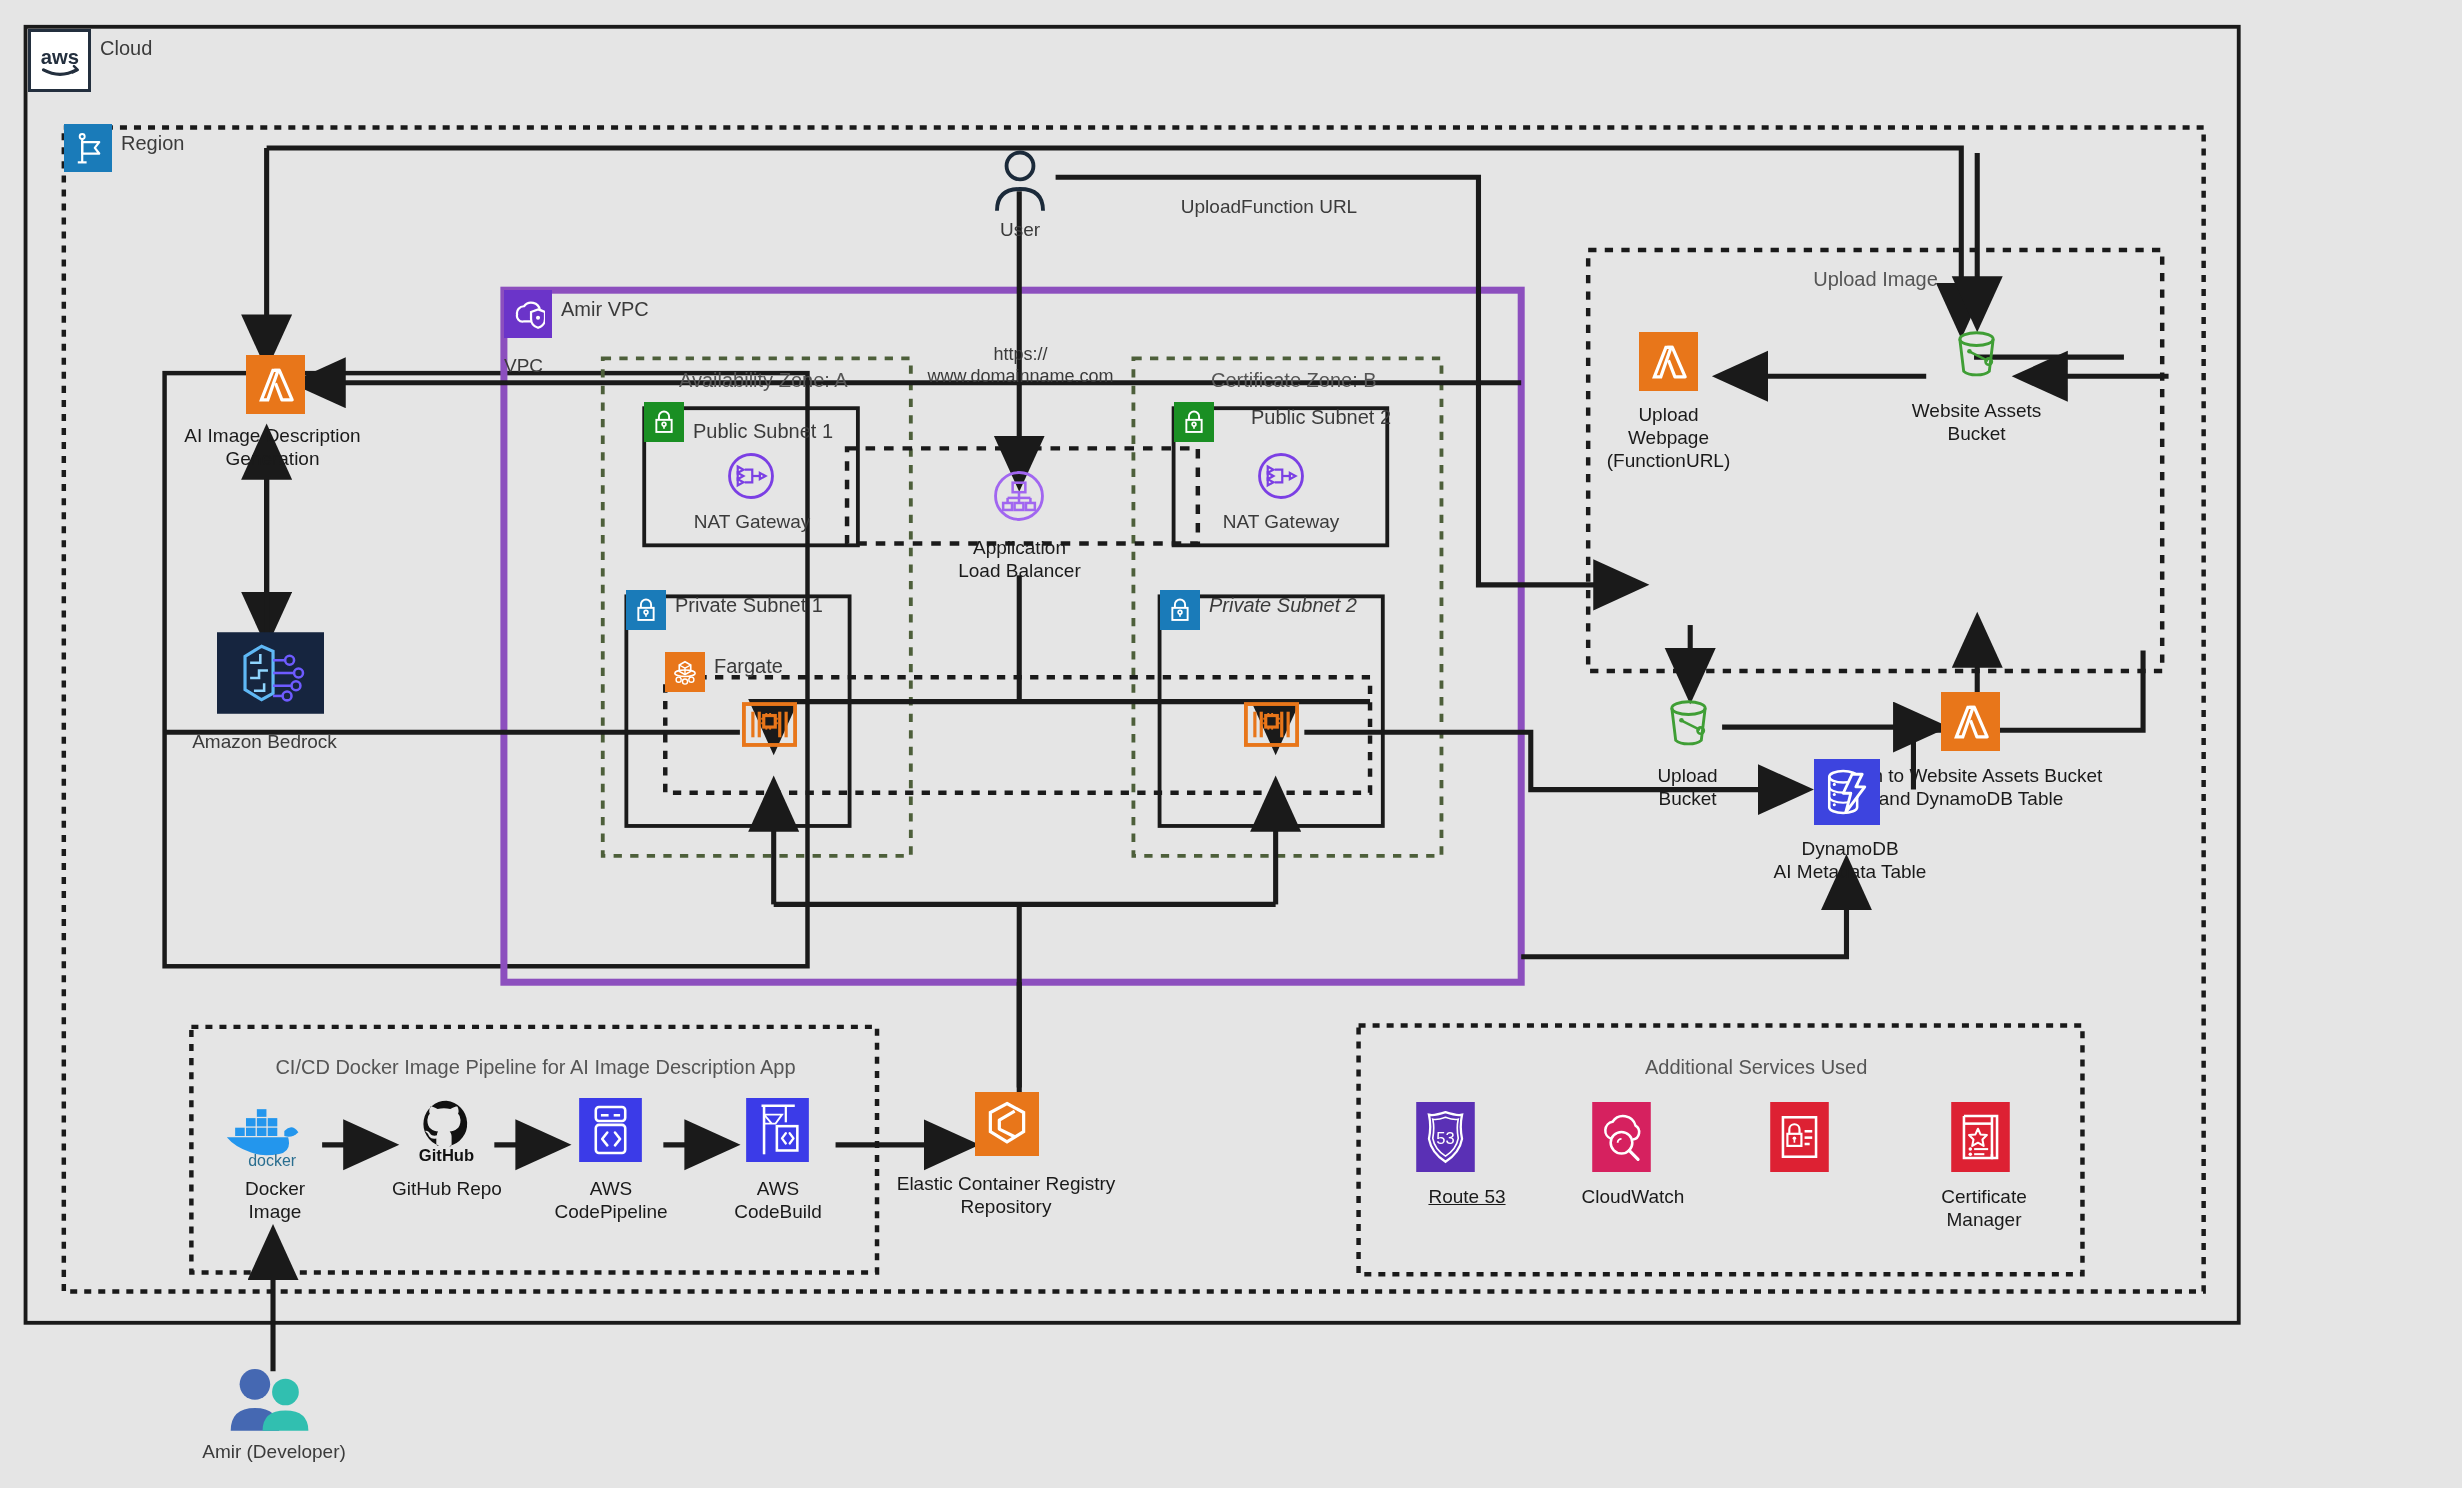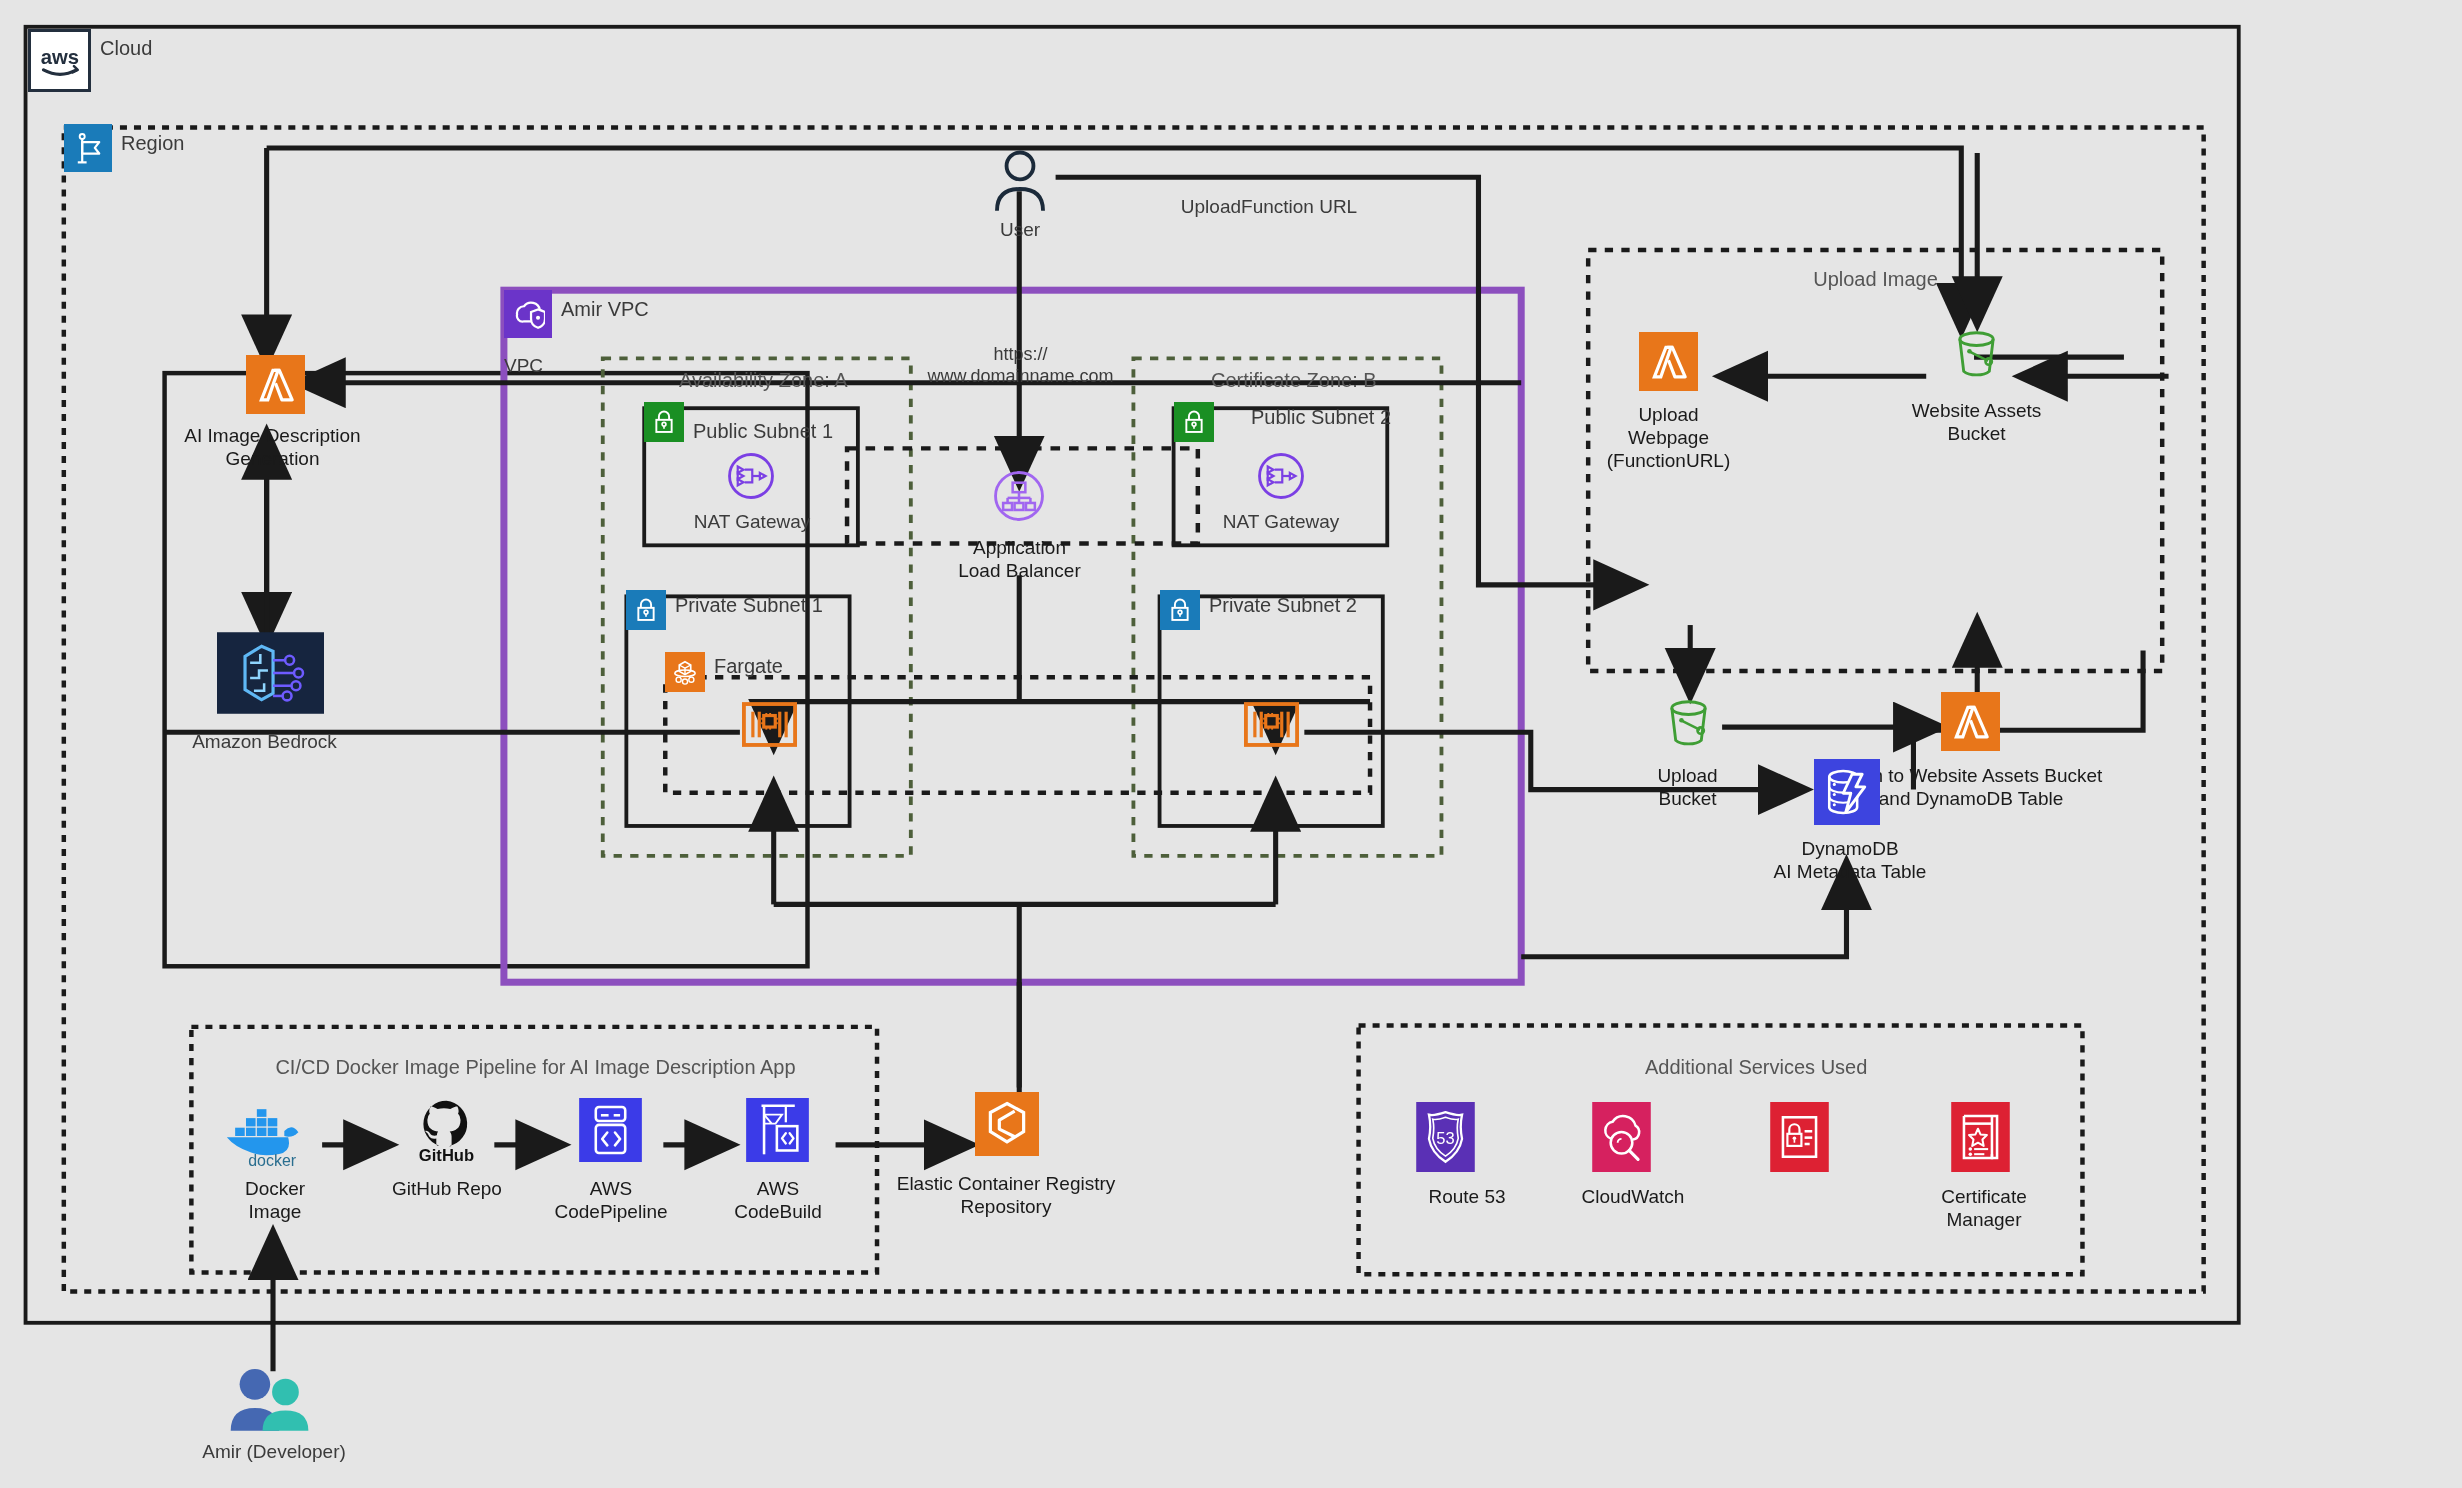--- a/index.html
+++ b/index.html
@@ -282,21 +282,21 @@
       <path d="M17 23 l9 5 l-9 5 z" fill="none" stroke="#7B3FE4" stroke-width="3.5"></path>
       <path d="M17 33 l9 5 l-9 5 z" fill="none" stroke="#7B3FE4" stroke-width="3.5"></path>
       <path d="M17 43 l9 5 l-9 5 z" fill="none" stroke="#7B3FE4" stroke-width="3.5"></path>
       <path d="M28 28 L40 28 L40 48 L28 48" fill="none" stroke="#7B3FE4" stroke-width="3.5"></path>
       <path d="M40 38 L53 38" stroke="#7B3FE4" stroke-width="3.5"></path>
       <path d="M52 33 l9 5 l-9 5 z" fill="none" stroke="#7B3FE4" stroke-width="3.5"></path>
     </svg>
   </div>
   <div class="lbl" style="left:1217px;top:510px;width:128px;">NAT Gateway</div>
 
-  <div class="tagbox" style="left:1160px;top:590px;">
+  <div class="tagbox" style="left:1160px;top:590px;font-style:italic;">
     <div class="tagsq" style="background:#1a7bb9;width:40px;height:40px;flex:0 0 40px;">
       <svg width="22" height="25.5" viewBox="0 0 34 40">
         <path d="M9 17 v-5 a8 8 0 0 1 16 0 v5" fill="none" stroke="#fff" stroke-width="3"></path>
         <rect x="5" y="17" width="24" height="19" fill="none" stroke="#fff" stroke-width="3"></rect>
         <circle cx="17" cy="24" r="3" fill="none" stroke="#fff" stroke-width="2.6"></circle>
         <line x1="17" y1="26" x2="17" y2="31" stroke="#fff" stroke-width="2.6"></line>
       </svg>
     </div>
     <span class="tagtext" style="margin-top:3.8px;">Private Subnet 2</span>
   </div>
@@ -475,21 +475,21 @@
   <div class="ctrtext" style="left:1645px;top:1056px;width:153px;">Additional Services Used</div>
 
   <div class="icon" style="left:1416px;top:1102px;">
     <svg width="59" height="70" viewBox="0 0 92 110">
       <rect width="92" height="110" fill="#5a30b5"></rect>
       <path d="M46 16 q-18 6 -26 4 q4 18 0 38 q4 22 26 36 q22 -14 26 -36 q-4 -20 0 -38 q-8 2 -26 -4 Z" fill="none" stroke="#fff" stroke-width="3.6"></path>
       <path d="M46 24 q-14 5 -20 3 q3 14 0 30 q3 17 20 28 q17 -11 20 -28 q-3 -16 0 -30 q-6 2 -20 -3 Z" fill="none" stroke="#fff" stroke-width="2.6"></path>
       <text x="46" y="66" font-family="'Liberation Sans',sans-serif" font-size="26" fill="#fff" text-anchor="middle">53</text>
     </svg>
   </div>
-  <div class="lbl dark" style="left:1403px;top:1185px;width:128px;">Route 53</div>
+  <div class="lbl dark" style="left:1403px;top:1185px;width:128px;text-decoration:underline;">Route 53</div>
 
   <div class="icon" style="left:1592px;top:1102px;">
     <svg width="59" height="70" viewBox="0 0 92 110">
       <rect width="92" height="110" fill="#d6215f"></rect>
       <path d="M30 58 a14 14 0 0 1 2 -27 a20 20 0 0 1 36 6 a12 12 0 0 1 -4 22" fill="none" stroke="#fff" stroke-width="4"></path>
       <circle cx="46" cy="64" r="17" fill="none" stroke="#fff" stroke-width="4"></circle>
       <path d="M40 64 a6 6 0 0 1 6 -6" fill="none" stroke="#fff" stroke-width="3"></path>
       <line x1="58" y1="76" x2="72" y2="90" stroke="#fff" stroke-width="5" stroke-linecap="round"></line>
     </svg>
   </div>

